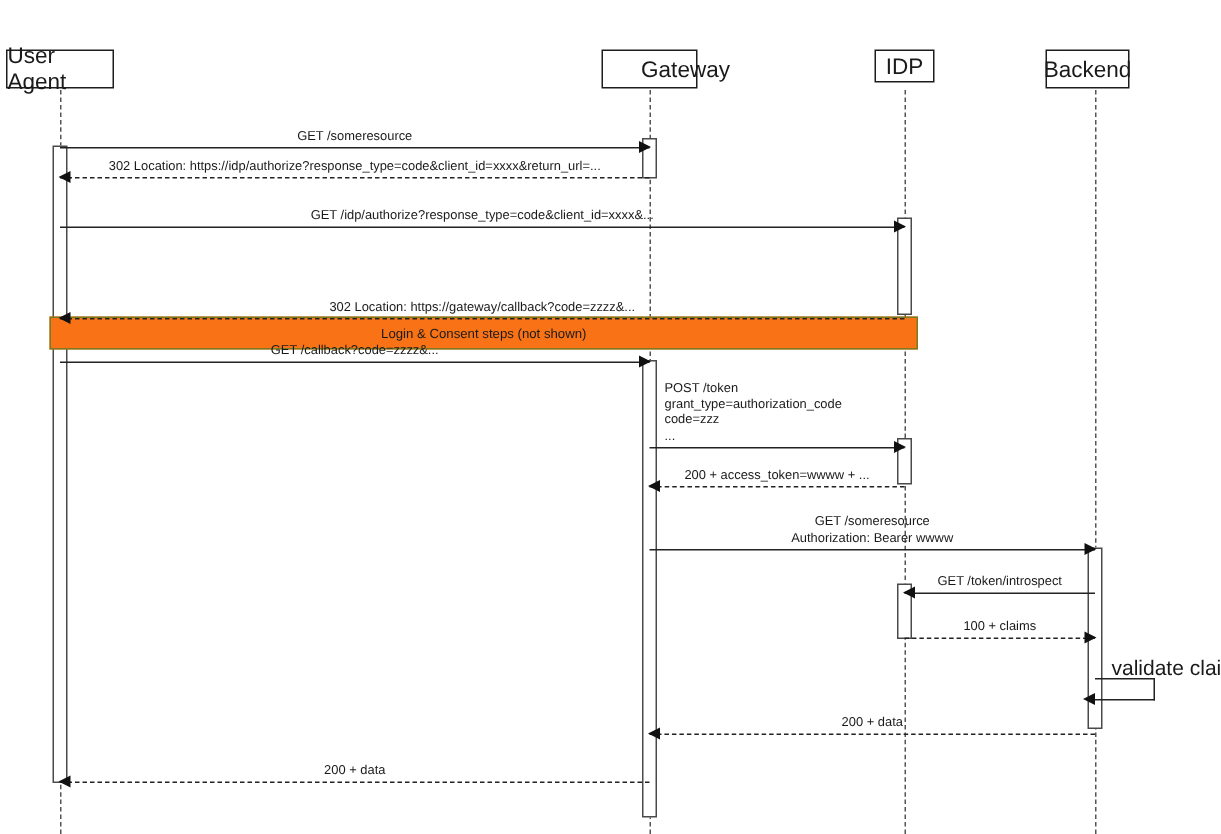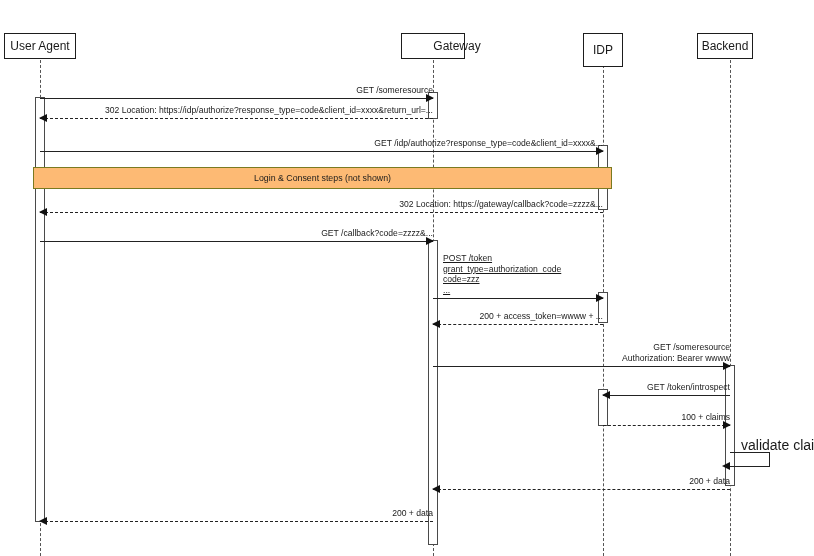--- a/index.html
+++ b/index.html
@@ -9,21 +9,21 @@
   .title{
     position:absolute;left:0;top:6px;width:814px;text-align:center;
     font-size:12.5px;color:#202020;letter-spacing:.1px;
   }
 
   
   .lifeline-head{
     position:absolute;box-sizing:border-box;
     border:1.6px solid #1d1d1d;background:#ffffff;
     display:flex;align-items:center;justify-content:center;
-    font-size:12px;color:#1a1a1a;
+    font-size:15px;color:#1a1a1a;
   }
   .lifeline-line{
     position:absolute;width:0;border-left:1.2px dashed #555;
   }
   .activation{
     position:absolute;box-sizing:border-box;
     border:1px solid #4a4a4a;background:#ffffff;width:10px;
   }
 
   
@@ -36,39 +36,39 @@
   .arrowhead{
     position:absolute;top:-4px;width:0;height:0;
     border-top:4.2px solid transparent;border-bottom:4.2px solid transparent;
   }
   .arrowhead.right{border-left:8px solid #111;right:-1px;}
   .arrowhead.left{border-right:8px solid #111;left:-1px;}
   .msg .label{
     position:absolute;bottom:3px;font-size:8.6px;color:#1a1a1a;
     white-space:pre;line-height:10.5px;
   }
-  .msg .label.center{left:0;width:100%;text-align:right;}
-  .msg .label.lead{left:10px;text-align:left;text-decoration:underline;}
+  .msg .label.center{left:0;width:100%;text-align:center;}
+  .msg .label.lead{left:10px;text-align:left;}
 
   
   .selfmsg{position:absolute;box-sizing:border-box;
     border:1.1px solid #222;border-left:none;background:transparent;}
   .selfmsg .tip{
     position:absolute;left:-8px;bottom:-4.2px;width:0;height:0;
     border-top:4.2px solid transparent;border-bottom:4.2px solid transparent;
     border-right:8px solid #111;
   }
   .selfmsg-label{position:absolute;font-size:14px;color:#1a1a1a;white-space:pre;}
 
   
   .note{
     position:absolute;box-sizing:border-box;
-    background:#fdba74;border:1.4px solid #7a7a20;
+    background:#f97316;border:1.4px solid #7a7a20;
     display:flex;align-items:center;justify-content:center;
-    font-size:8.8px;color:#1a1a1a;
+    font-size:8.8px;color:#1a1a1a;margin-top:44px;
   }
 </style>
 </head>
 <body>
 
 <div id="diagram">
 
 
   <div class="lifeline-line" style="left:40px;top:60px;height:496px;"></div>
   <div class="lifeline-head" style="left:4px;top:33px;width:72px;height:26px;">
@@ -77,21 +77,21 @@
   <div class="activation" style="left:35px;top:97px;height:425px;"></div>
 
   <div class="lifeline-line" style="left:433px;top:60px;height:496px;"></div>
   <div class="lifeline-head" style="left:401px;top:33px;width:64px;height:26px;padding-left:48px;">
     <span>Gateway</span>
   </div>
   <div class="activation" style="left:428px;top:92px;height:27px;"></div>
   <div class="activation" style="left:428px;top:240px;height:305px;"></div>
 
   <div class="lifeline-line" style="left:603px;top:60px;height:496px;"></div>
-  <div class="lifeline-head" style="left:583px;top:33px;width:40px;height:34px;">
+  <div class="lifeline-head" style="left:583px;top:33px;width:40px;height:22px;">
     <span>IDP</span>
   </div>
   <div class="activation" style="left:598px;top:145px;height:65px;"></div>
   <div class="activation" style="left:598px;top:292px;height:31px;"></div>
   <div class="activation" style="left:598px;top:389px;height:37px;"></div>
 
   <div class="lifeline-line" style="left:730px;top:60px;height:496px;"></div>
   <div class="lifeline-head" style="left:697px;top:33px;width:56px;height:26px;">
     <span>Backend</span>
   </div>

